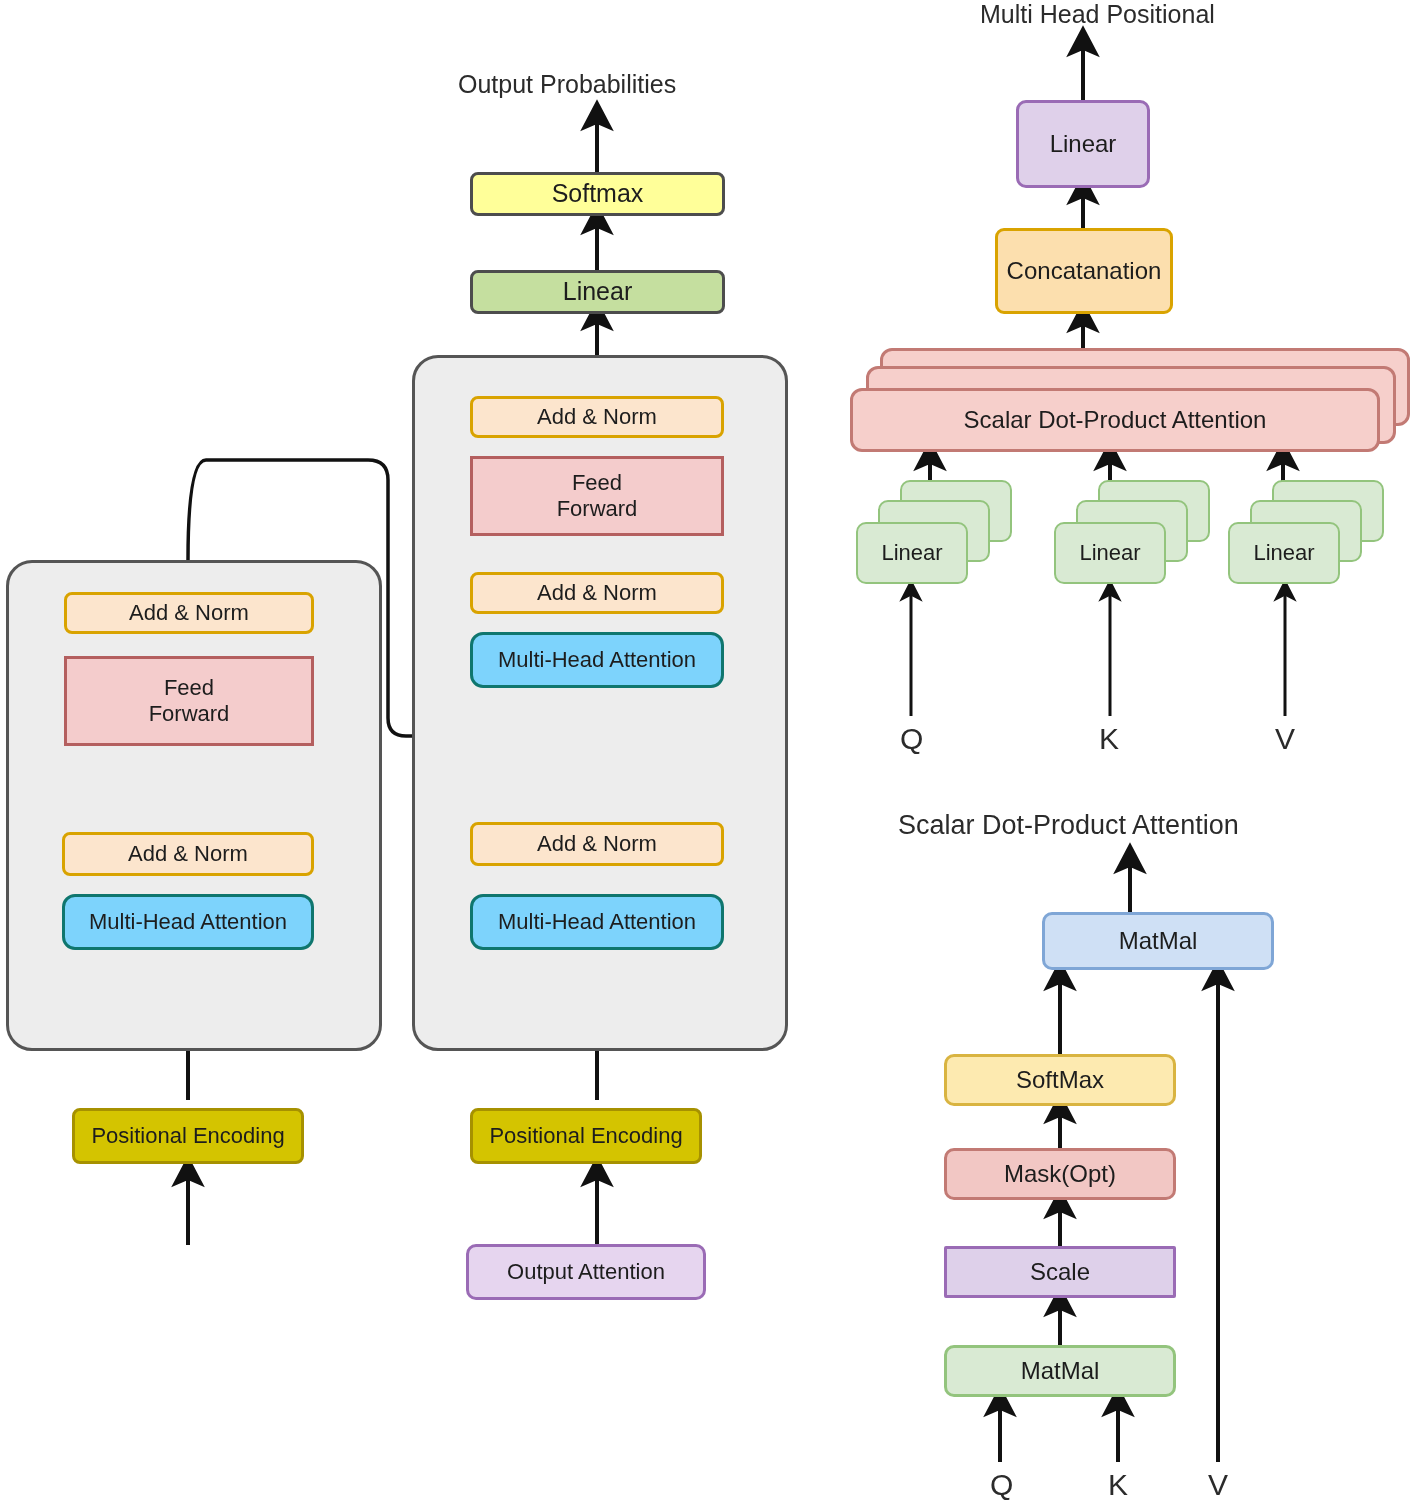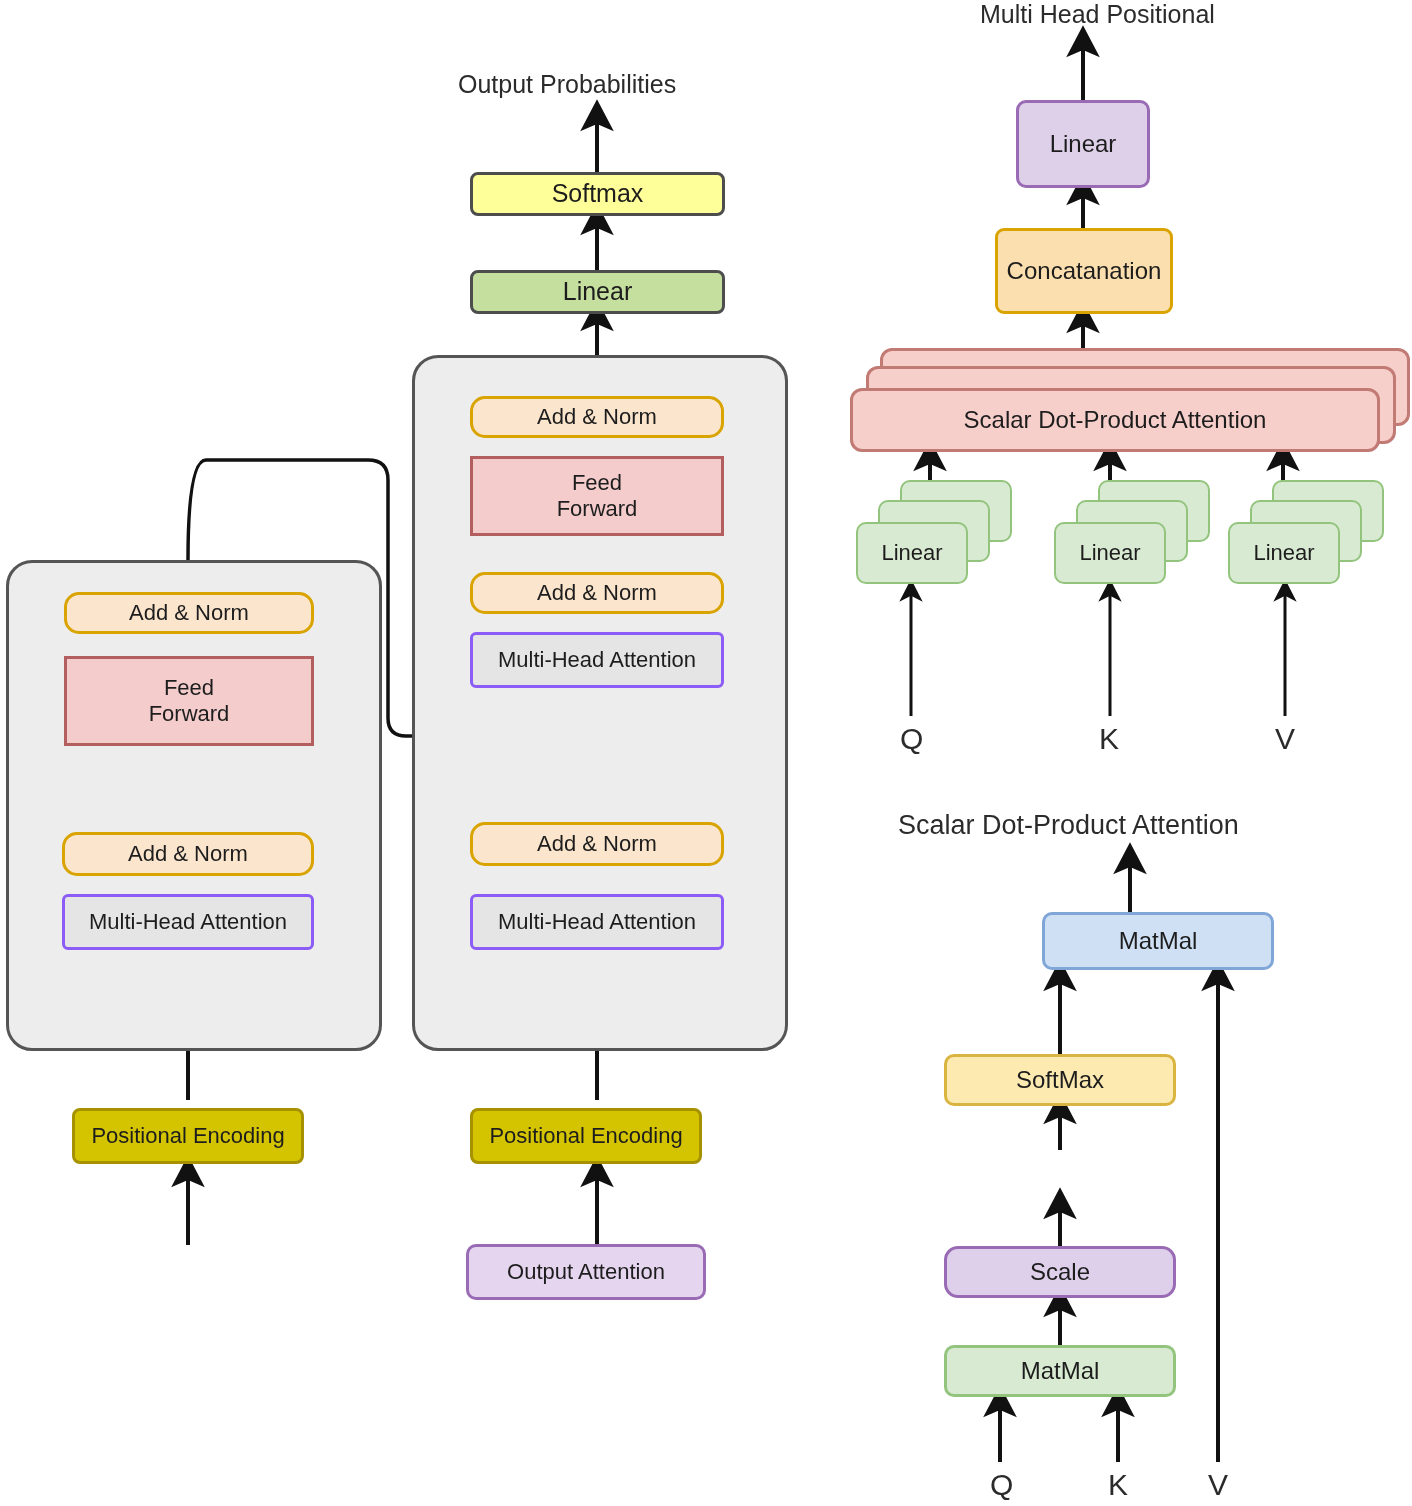--- a/index.html
+++ b/index.html
@@ -5,35 +5,35 @@
   html,body{margin:0;padding:0;background:#ffffff;}
   body{font-family:"Liberation Sans","DejaVu Sans",sans-serif;}
   #canvas{position:relative;width:1412px;height:1506px;background:#fff;overflow:hidden;}
   .svglayer{position:absolute;left:0;top:0;width:1412px;height:1506px;pointer-events:none;}
   .node{position:absolute;box-sizing:border-box;display:flex;align-items:center;
         justify-content:center;line-height:1.18;color:#1d1d1d;}
   .lbl{position:absolute;color:#2b2b2b;white-space:nowrap;}
   .sectiontitle{font-size:25px;}
   .qkv{font-size:30px;}
   
-  .t-addnorm   {background:#fce5cd;border:3px solid #d9a300;border-radius:15px;}
+  .t-addnorm   {background:#fce5cd;border:3px solid #d9a300;border-radius:8px;}
   .t-feedfwd   {background:#f4cccc;border:3px solid #b45f5f;border-radius:0;}
-  .t-mha       {background:#e5e5e5;border:3px solid #8b5cf6;border-radius:6px;}
+  .t-mha       {background:#7dd3fc;border:3px solid #0f766e;border-radius:13px;}
   .t-pos       {background:#d4c400;border:3px solid #a69100;border-radius:8px;}
   .t-embed     {background:#e6d5ef;border:3px solid #9a6bb5;border-radius:10px;}
   .t-softmax   {background:#ffff99;border:3px solid #4d4d4d;border-radius:8px;}
   .t-linear-out{background:#c5df9f;border:3px solid #4d4d4d;border-radius:8px;}
   .t-linear-pur{background:#dfd0ea;border:3px solid #9a6bb5;border-radius:10px;}
   .t-concat    {background:#fcdfae;border:3px solid #d9a300;border-radius:9px;}
   .t-sdpa      {background:#f6cfcb;border:3px solid #c27a74;border-radius:12px;}
   .t-linear-grn{background:#d9ead3;border:2px solid #93c47d;border-radius:10px;}
   .t-matmal-b  {background:#cfe0f5;border:3px solid #7fa6d6;border-radius:10px;}
   .t-softmax2  {background:#fdeab0;border:3px solid #d9b441;border-radius:10px;}
   .t-mask      {background:#f2c7c4;border:3px solid #c27a74;border-radius:10px;}
-  .t-scale     {background:#ded0ea;border:3px solid #9a6bb5;border-radius:14px;}
+  .t-scale     {background:#ded0ea;border:3px solid #9a6bb5;border-radius:2px;}
   .t-matmal-g  {background:#d9ead3;border:3px solid #93c47d;border-radius:10px;}
   .block-container{position:absolute;background:#ededed;border:3px solid #555;border-radius:26px;}
 </style>
 </head>
 <body>
 
 <div id="canvas">
 
   <svg class="svglayer" viewBox="0 0 1412 1506">
     <defs>
@@ -185,20 +185,21 @@
   <div class="lbl qkv" style="left:900px;top:722px;">Q</div>
   <div class="lbl qkv" style="left:1099px;top:722px;">K</div>
   <div class="lbl qkv" style="left:1275px;top:722px;">V</div>
 
   <div class="lbl sectiontitle" style="left:898px;top:810px;font-size:27px;">Scalar Dot-Product Attention</div>
 
   <div class="node t-matmal-b" style="left:1042px;top:912px;width:232px;height:58px;font-size:24px;">MatMal</div>
 
   <div class="node t-softmax2" style="left:944px;top:1054px;width:232px;height:52px;font-size:24px;">SoftMax</div>
 
+  <div class="node t-mask" style="left:944px;top:1148px;width:232px;height:52px;font-size:24px;">Mask(Opt)</div>
 
   <div class="node t-scale" style="left:944px;top:1246px;width:232px;height:52px;font-size:24px;">Scale</div>
 
   <div class="node t-matmal-g" style="left:944px;top:1345px;width:232px;height:52px;font-size:24px;">MatMal</div>
 
   <div class="lbl qkv" style="left:990px;top:1468px;">Q</div>
   <div class="lbl qkv" style="left:1108px;top:1468px;">K</div>
   <div class="lbl qkv" style="left:1208px;top:1468px;">V</div>
 
 </div>

